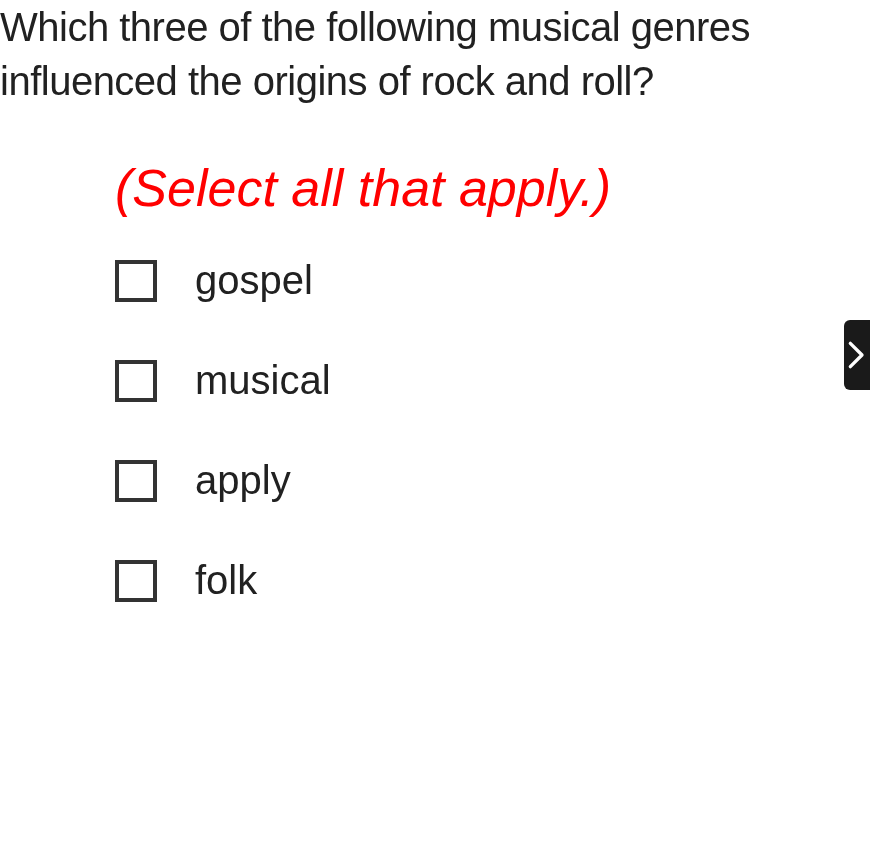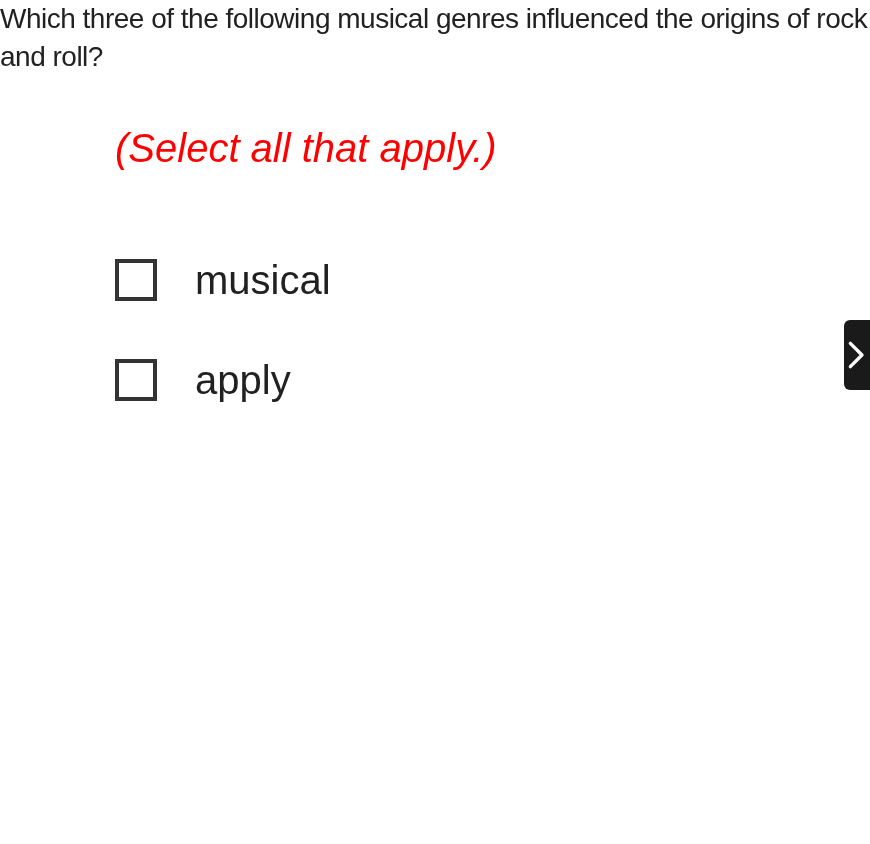--- a/index.html
+++ b/index.html
@@ -8,32 +8,32 @@
       box-sizing: border-box;
     }
     body {
       font-family: Arial, Helvetica, sans-serif;
       background: #fff;
       width: 870px;
       height: 844px;
       position: relative;
     }
     .question-text {
-      font-size: 28px;
+      font-size: 40px;
       color: #212121;
       line-height: 1.35;
       margin-bottom: 50px;
       letter-spacing: -0.5px;
     }
     .instruction {
-      font-size: 40px;
+      font-size: 52px;
       font-style: italic;
       color: #ff0000;
       margin-left: 115px;
-      margin-bottom: 87px;
+      margin-bottom: 40px;
     }
     .options {
       margin-left: 115px;
     }
     .option-row {
       display: flex;
       align-items: center;
       margin-bottom: 55px;
     }
     .checkbox {
@@ -71,25 +71,33 @@
 </head>
 <body>
 
 <div class="question-text">Which three of the following musical genres influenced the origins of rock and roll?</div>
 
 <div class="instruction">(Select all that apply.)</div>
 
 <div class="options">
   <div class="option-row">
     <span class="checkbox"></span>
+    <span class="option-label">gospel</span>
+  </div>
+  <div class="option-row">
+    <span class="checkbox"></span>
     <span class="option-label">musical</span>
   </div>
   <div class="option-row">
     <span class="checkbox"></span>
     <span class="option-label">apply</span>
+  </div>
+  <div class="option-row">
+    <span class="checkbox"></span>
+    <span class="option-label">folk</span>
   </div>
 </div>
 
 <div class="side-nav">
   <svg viewBox="0 0 24 36">
     <path d="M 4 4 L 18 18 L 4 32" stroke="#fff" stroke-width="4" fill="none" stroke-linecap="round" stroke-linejoin="round"></path>
   </svg>
 </div>
 
 </body></html>

